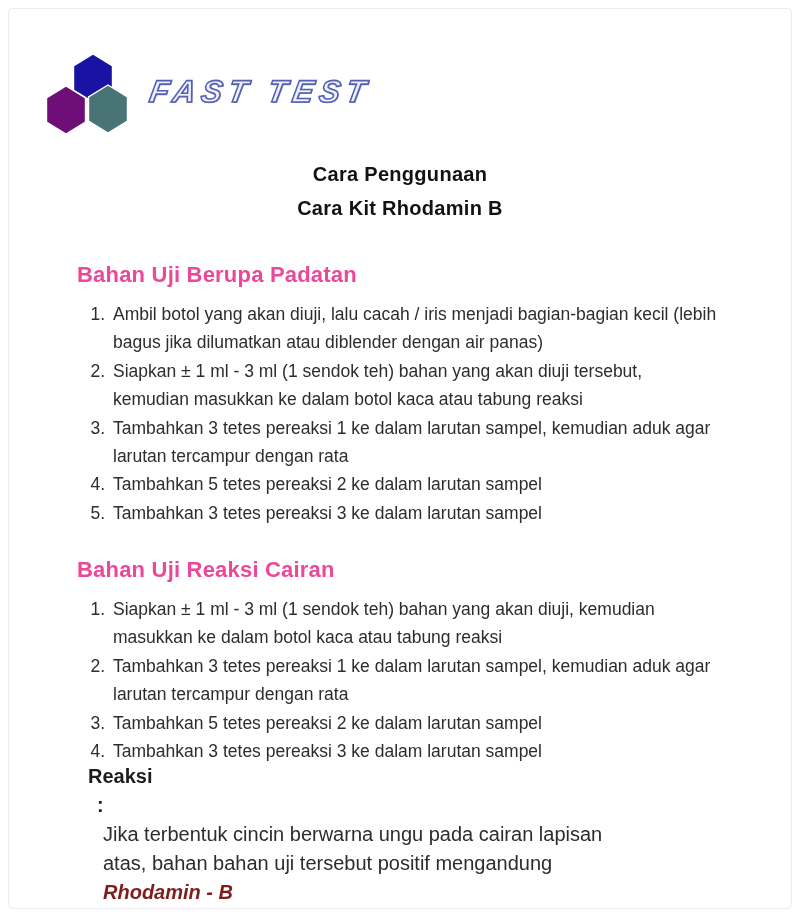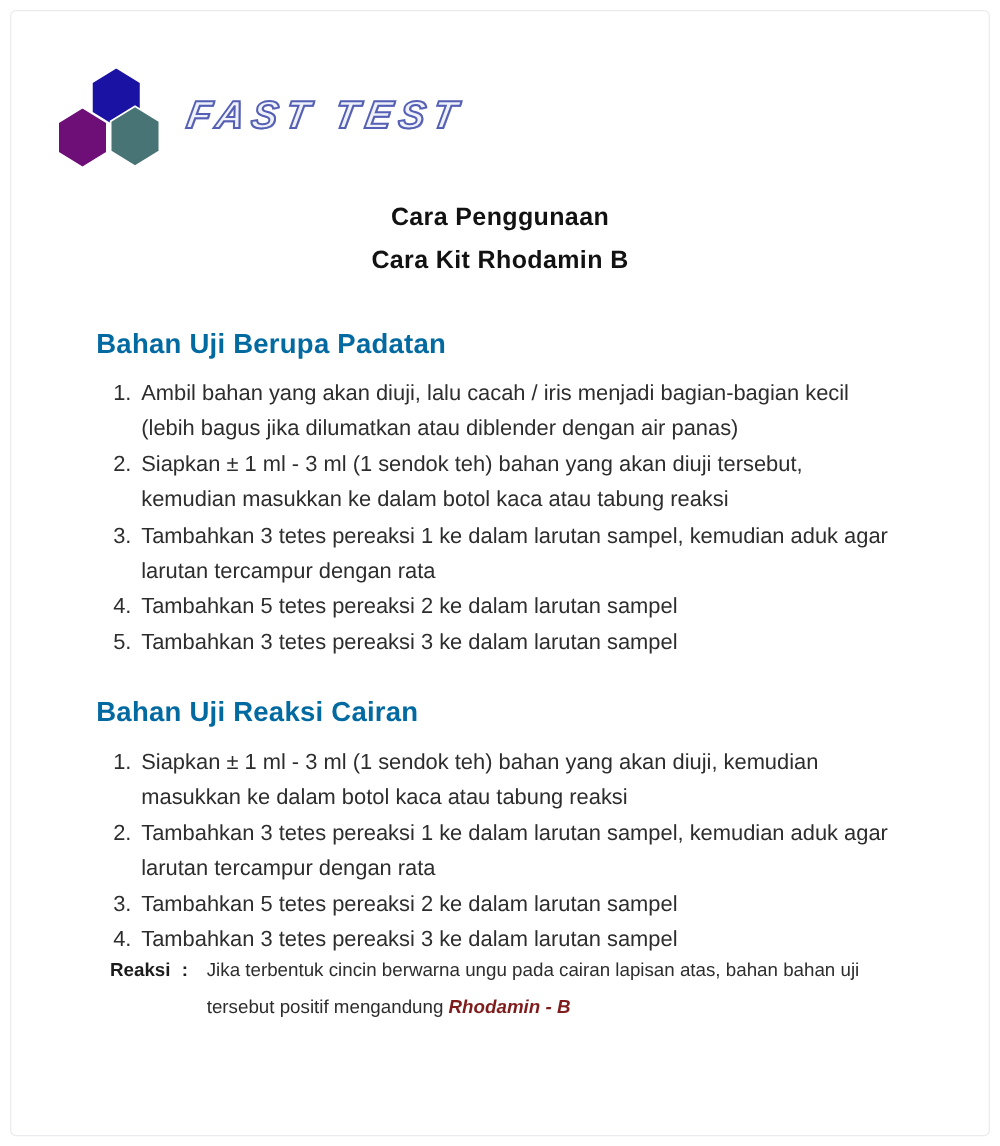--- a/index.html
+++ b/index.html
@@ -38,35 +38,35 @@
     font-size: 20px; font-weight: bold; color: #121212;
     line-height: 34px; letter-spacing: 0.3px;
   }
 
   
   .sec { position: absolute; left: 77px; width: 643px; }
   .sec1 { top: 261px; }
   .sec2 { top: 556px; }
   .sec h2 {
     margin: 0 0 11px 0;
-    font-size: 22px; font-weight: bold; color: #0369a1;
+    font-size: 22px; font-weight: bold; color: #ec4899;
     line-height: 28px; letter-spacing: 0.2px;
   }
   .sec ol {
     margin: 0; padding: 0 0 0 33px;
     list-style: decimal outside;
     font-size: 17.5px; color: #2d2d2d; line-height: 28.4px;
   }
   .sec ol li { padding-left: 3px; }
 
   
   .reaction {
     position: absolute; left: 88px; top: 762px; width: 640px;
     display: flex; align-items: flex-start;
-    font-size: 15px; color: #2d2d2d; line-height: 29px;
+    font-size: 20px; color: #2d2d2d; line-height: 29px; flex-direction: column;
   }
   .rlabel { font-weight: bold; color: #1c1c1c; flex: 0 0 auto; }
   .rcolon { font-weight: bold; color: #1c1c1c; margin-left: 9px; flex: 0 0 auto; }
   .rtext { margin-left: 15px; width: 548px; }
   .rtext .hl { font-weight: bold; font-style: italic; color: #7f1d1d; }
 </style>
 </head>
 <body>
 
 <div class="page">
@@ -82,21 +82,21 @@
   </div>
 
   <div class="title">
     <div>Cara Penggunaan</div>
     <div>Cara Kit Rhodamin B</div>
   </div>
 
   <section class="sec sec1">
     <h2>Bahan Uji Berupa Padatan</h2>
     <ol>
-      <li>Ambil bahan yang akan diuji, lalu cacah / iris menjadi bagian-bagian kecil (lebih bagus jika dilumatkan atau diblender dengan air panas)</li>
+      <li>Ambil botol yang akan diuji, lalu cacah / iris menjadi bagian-bagian kecil (lebih bagus jika dilumatkan atau diblender dengan air panas)</li>
       <li>Siapkan ± 1 ml - 3 ml (1 sendok teh) bahan yang akan diuji tersebut, kemudian masukkan ke dalam botol kaca atau tabung reaksi</li>
       <li>Tambahkan 3 tetes pereaksi 1 ke dalam larutan sampel, kemudian aduk agar larutan tercampur dengan rata</li>
       <li>Tambahkan 5 tetes pereaksi 2 ke dalam larutan sampel</li>
       <li>Tambahkan 3 tetes pereaksi 3 ke dalam larutan sampel</li>
     </ol>
   </section>
 
   <section class="sec sec2">
     <h2>Bahan Uji Reaksi Cairan</h2>
     <ol>

